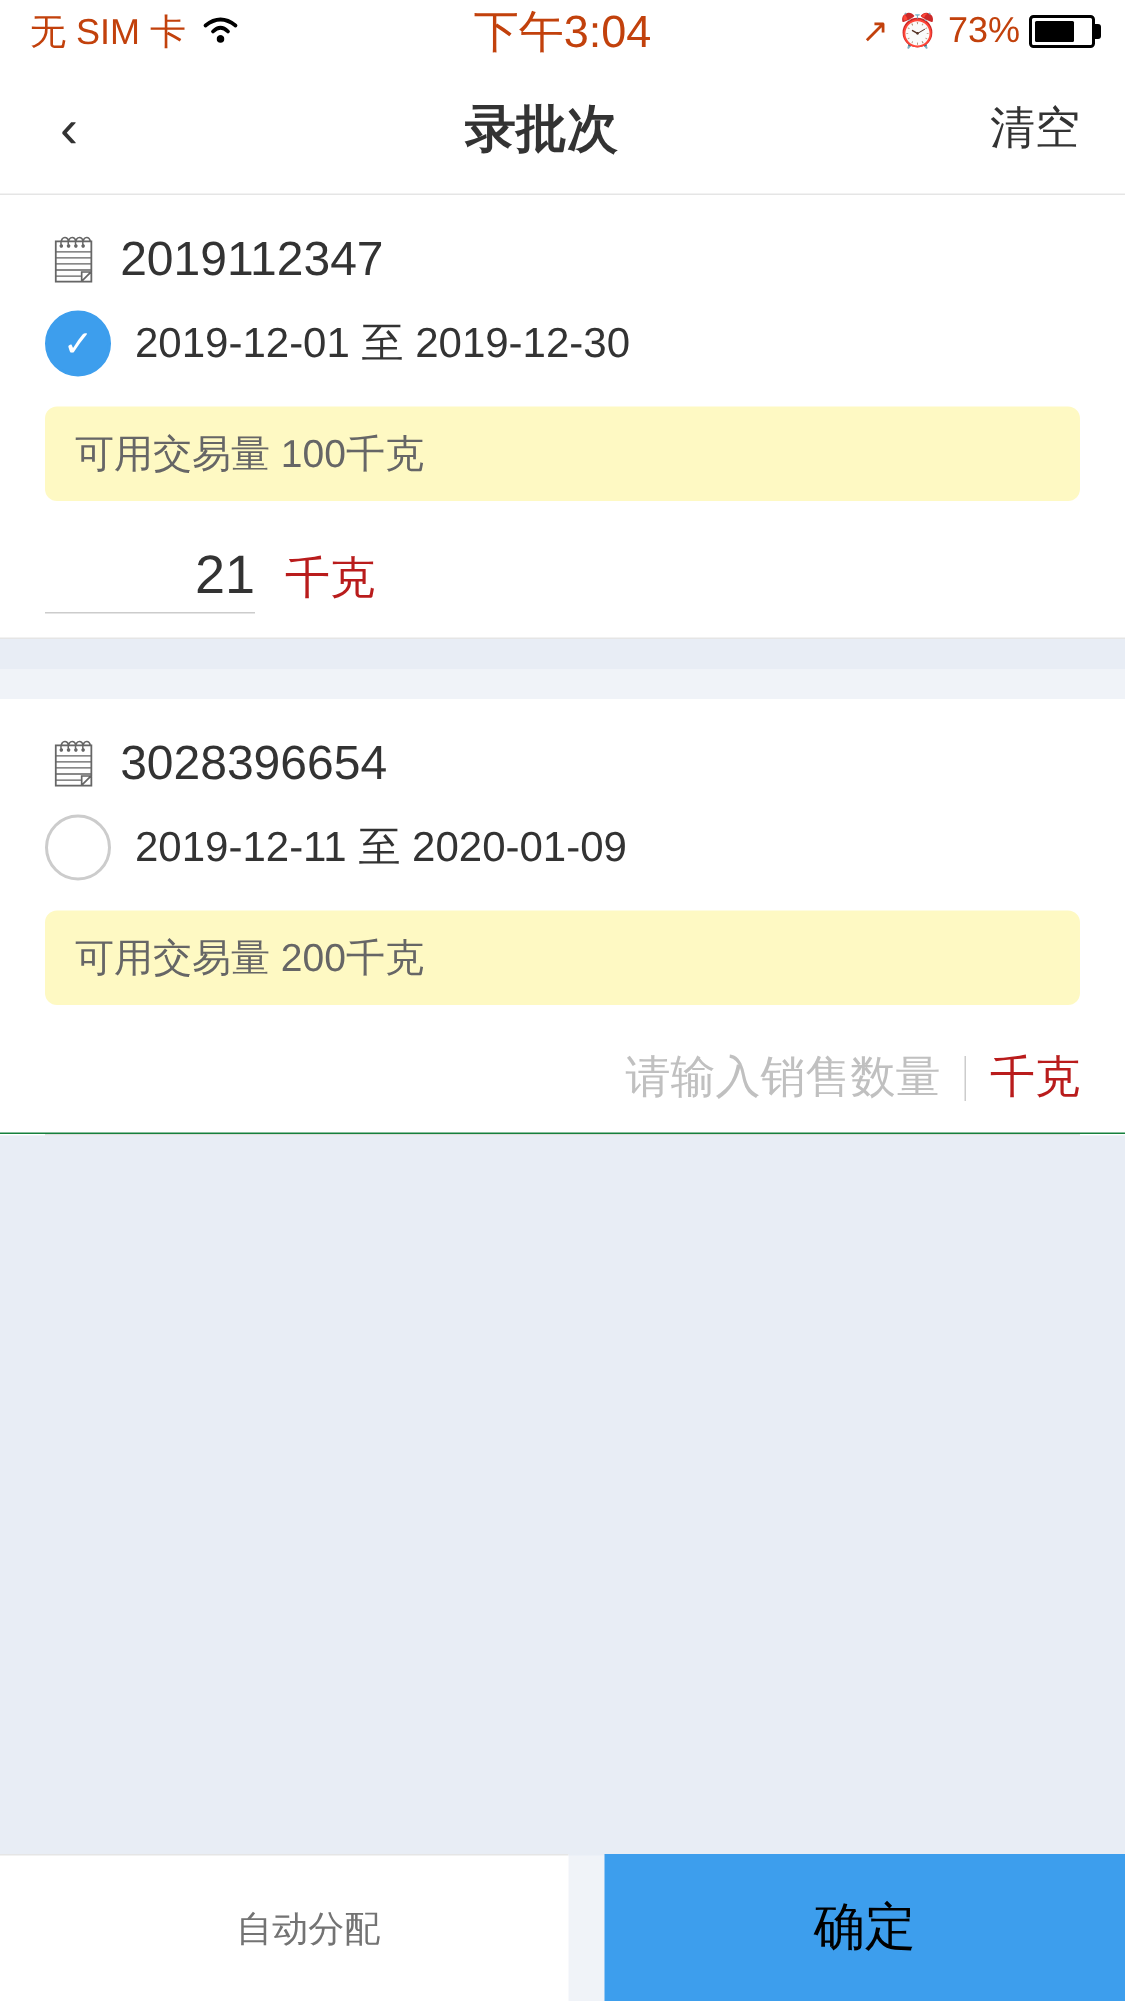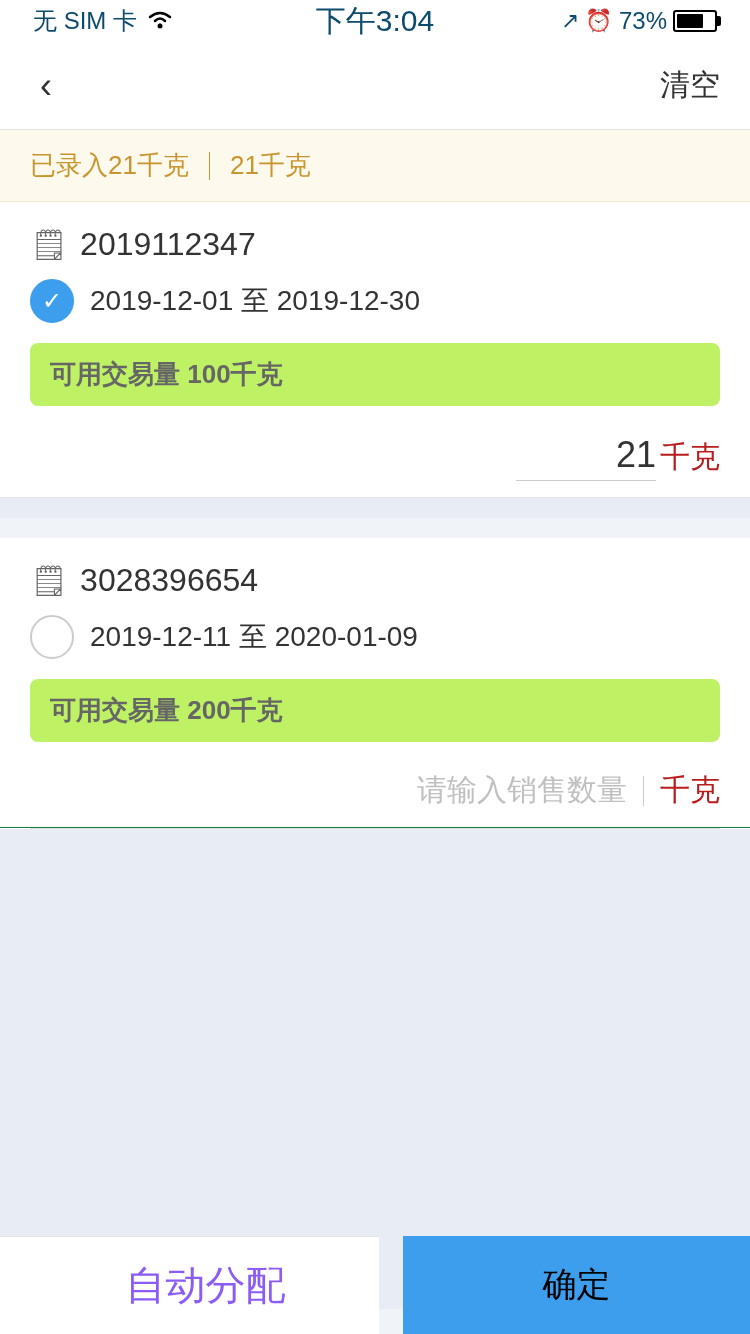--- a/index.html
+++ b/index.html
@@ -15,23 +15,23 @@
     }
 
     
     .status-bar {
       width: 750px;
       height: 42px;
       background: #fff;
       display: flex;
       align-items: center;
       justify-content: space-between;
-      padding: 0 33px;
-      font-size: 24px;
-      color: #0c4a6e;
+      padding: 0 20px;
+      font-size: 24px;
+      color: #c2410c;
     }
     .status-left {
       display: flex;
       align-items: center;
       gap: 8px;
       font-size: 24px;
     }
     .status-center {
       font-size: 30px;
       font-weight: 500;
@@ -172,35 +172,33 @@
       color: #fff;
       font-size: 24px;
     }
     .batch-date {
       font-size: 28px;
       color: #333;
     }
 
     .batch-avail {
       margin: 8px 30px 16px 30px;
-      background: #bef264;
+      background: #fef9c3;
       border-radius: 8px;
       padding: 14px 20px;
       font-size: 26px;
       color: #666;
-      font-weight: bold;
     }
 
     
     .quantity-row {
       display: flex;
       align-items: center;
-      justify-content: flex-end;
       padding: 12px 30px 16px 30px;
-      gap: 4px;
+      gap: 20px;
       background: #fff;
       border-bottom: 1px solid #e5e5e5;
     }
     .quantity-input {
       font-size: 36px;
       font-weight: 500;
       color: #333;
       border: none;
       text-align: right;
       background: transparent;
@@ -257,22 +255,22 @@
       position: fixed;
       bottom: 0;
       left: 0;
     }
     .btn-auto {
       flex: 1;
       background: #fff;
       display: flex;
       align-items: center;
       justify-content: center;
-      font-size: 40px;
-      color: #8b5cf6;
+      font-size: 24px;
+      color: #737373;
       cursor: pointer;
       border-top: 1px solid #e5e5e5;
       padding-left: 32px;
     }
     .btn-confirm {
       flex: 1;
       background: #3d9eed;
       display: flex;
       align-items: center;
       justify-content: center;
@@ -307,30 +305,26 @@
     <span style="font-size:22px;">⏰</span>
     <span>73%</span>
     <span class="battery-icon">
       <span class="battery-fill"></span>
     </span>
   </div>
 </div>
 
 <div class="nav-bar">
   <span class="nav-back">‹</span>
+  <span class="nav-title">录批次</span>
   <span class="nav-clear">清空</span>
 </div>
 
 <div class="main-content">
 
-  <div class="info-banner">
-    <span class="info-label">已录入21千克</span>
-    <div class="info-divider"></div>
-    <span class="info-value">21千克</span>
-  </div>
 
   <div class="batch-card">
     <div class="batch-header">
       <span class="batch-icon">🗒</span>
       <span class="batch-id">2019112347</span>
     </div>
     <div class="batch-date-row">
       <div class="radio-btn checked">
         <span class="radio-check">✓</span>
       </div>

